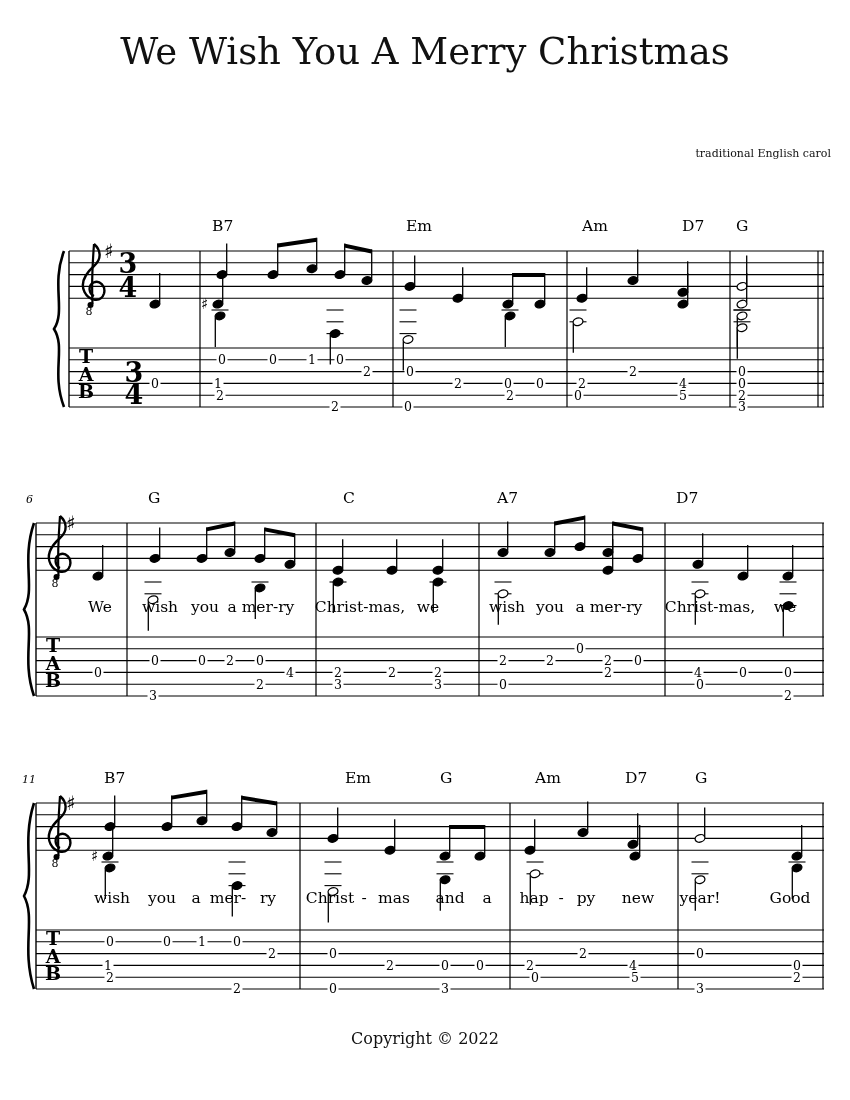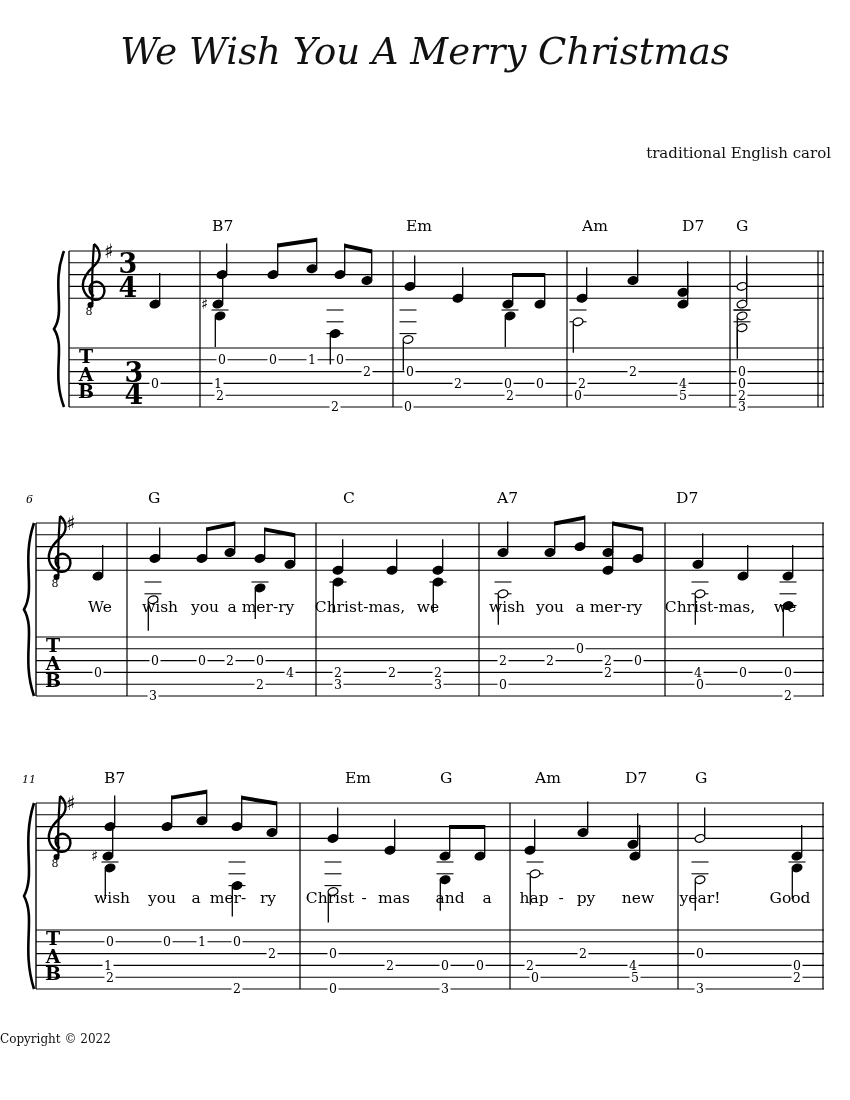--- a/index.html
+++ b/index.html
@@ -1,23 +1,23 @@
 <!DOCTYPE html>
 <html><head>
 <meta charset="utf-8">
 <style>
   html,body{margin:0;padding:0;}
   body{width:850px;height:1100px;background:#ffffff;position:relative;overflow:hidden;
        font-family:"DejaVu Serif", serif;color:#111;}
   .title{position:absolute;top:30px;left:0;width:850px;text-align:center;
-         font-size:37px;font-weight:400;letter-spacing:0px;font-style:italic;}
+         font-size:37px;font-weight:400;letter-spacing:0px;}
   .credits{position:absolute;top:144px;right:19px;text-align:right;
-           font-size:15px;line-height:19px;}
-  .footer{position:absolute;top:1031px;left:0;width:850px;text-align:left;
-          font-size:12px;line-height:16px;}
+           font-size:11px;line-height:19px;}
+  .footer{position:absolute;top:1031px;left:0;width:850px;text-align:center;
+          font-size:16px;line-height:16px;}
   svg#score{position:absolute;left:0;top:0;}
   text{font-family:"DejaVu Serif", serif;}
 </style>
 </head>
 <body>
 
 <div class="title">We Wish You A Merry Christmas</div>
 
 <div class="credits">
   <div>traditional English carol</div>

